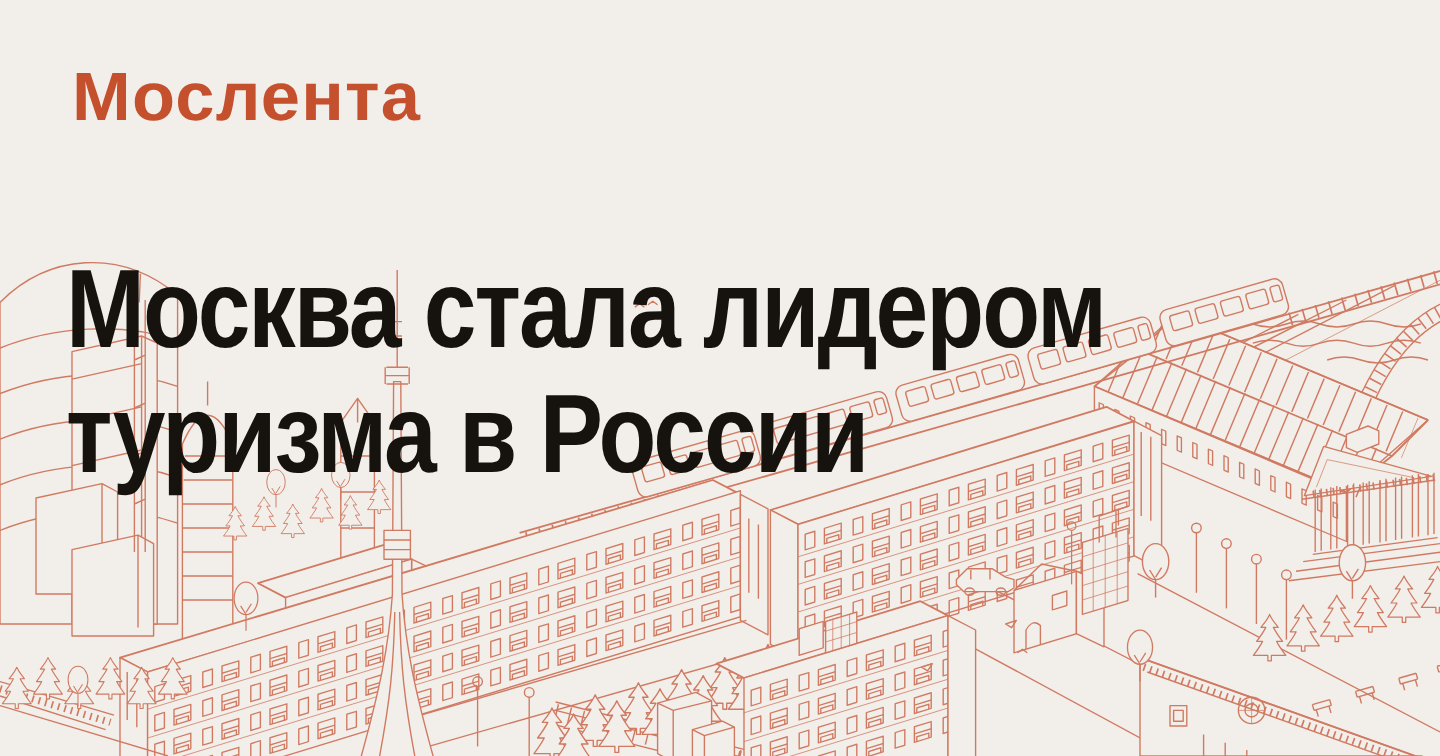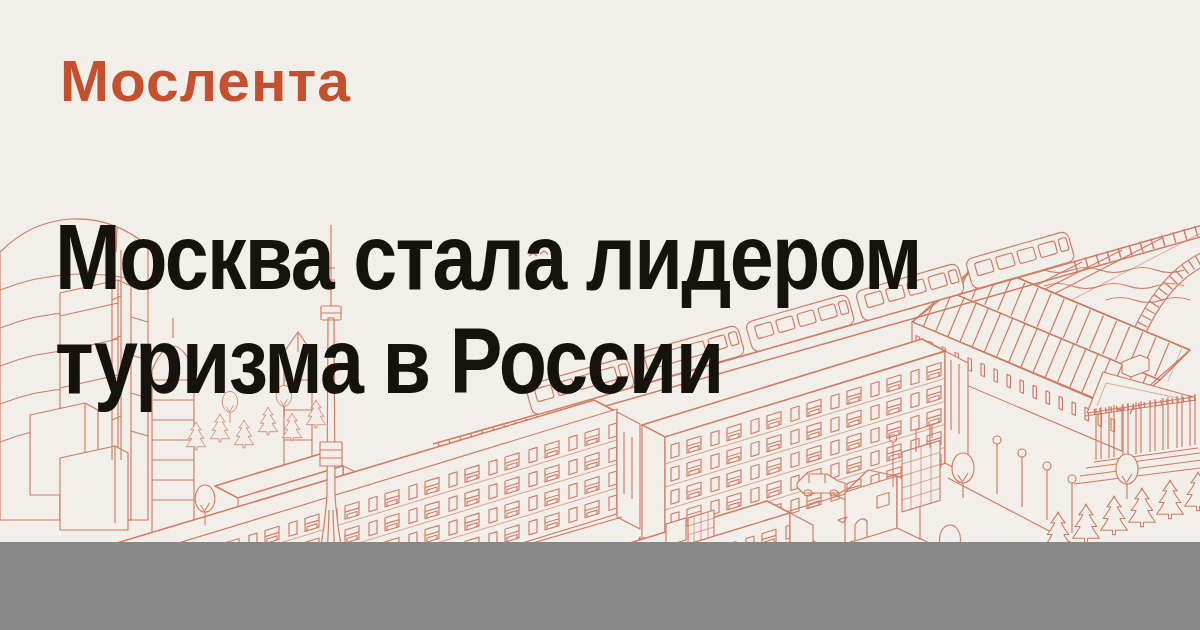--- a/index.html
+++ b/index.html
@@ -1,16 +1,16 @@
 <!DOCTYPE html>
 <html style="--background: #f2eee9; --illustration-line: #d07a62; --illustration-accent: #c35c41; --logo: #c5502e; --headline-text: #16120e;"><head>
 <meta charset="utf-8">
 <style>
   html,body{margin:0;padding:0;background:#888;}
-  .card{position:relative;width:1200px;height:542px;overflow:hidden;
+  .card{position:relative;width:1200px;height:630px;overflow:hidden;
         background:var(--background,#f2eee9);font-family:"Liberation Sans",sans-serif;}
   .illu{position:absolute;left:0;top:0;width:1200px;height:630px;}
   .illu *{fill:none;stroke:var(--illustration-line,#d07a62);stroke-width:1.15;stroke-linejoin:round;}
   .illu .f{fill:var(--background,#f2eee9);}
   .illu .hv{stroke-width:1.5;}
   .illu .thin{stroke-width:.6;}
   .illu .ties{stroke-width:11;stroke-dasharray:1.4 10;}
   .illu .posts{stroke-width:15;stroke-dasharray:1.2 10;}
   .illu .hatchA{stroke-width:44;stroke-dasharray:1.2 12;}
   .illu .hatchB{stroke-width:36;stroke-dasharray:1.2 13;}

